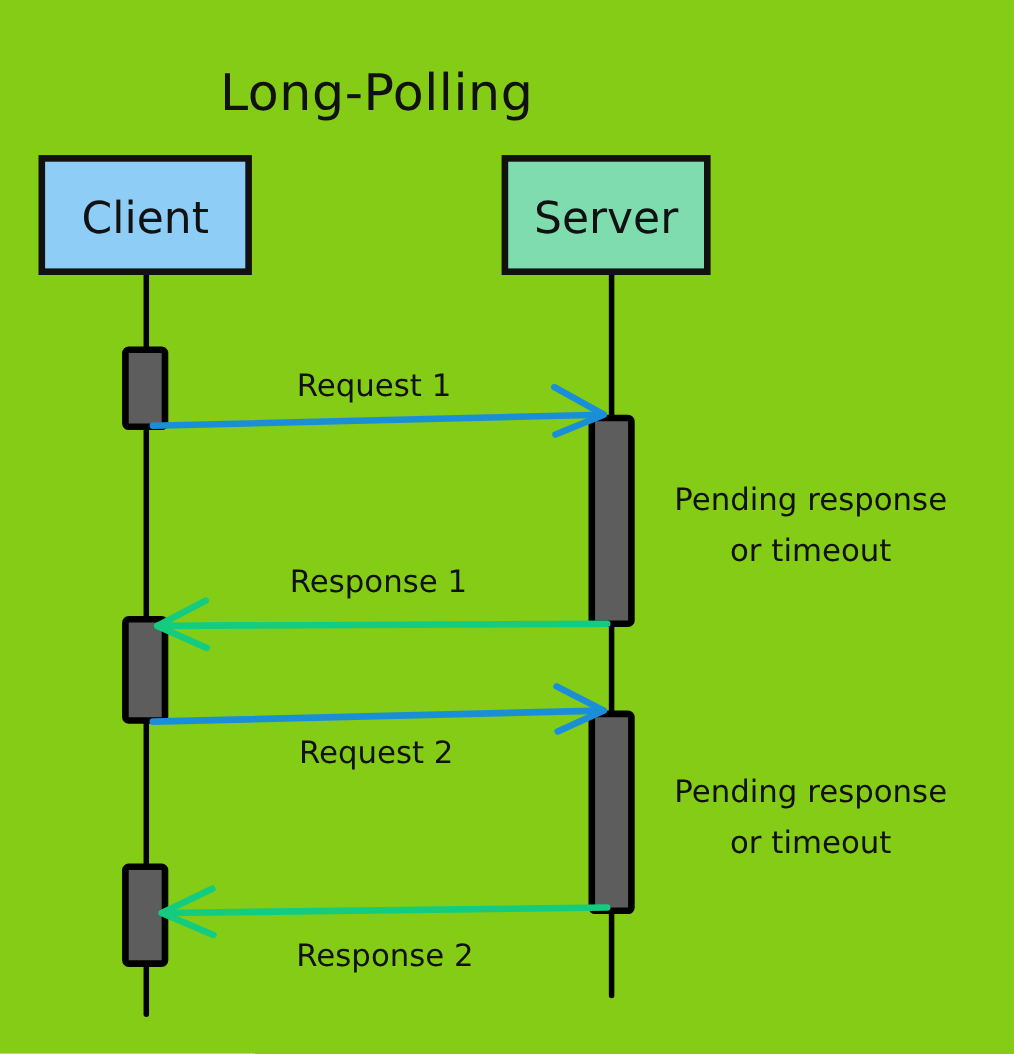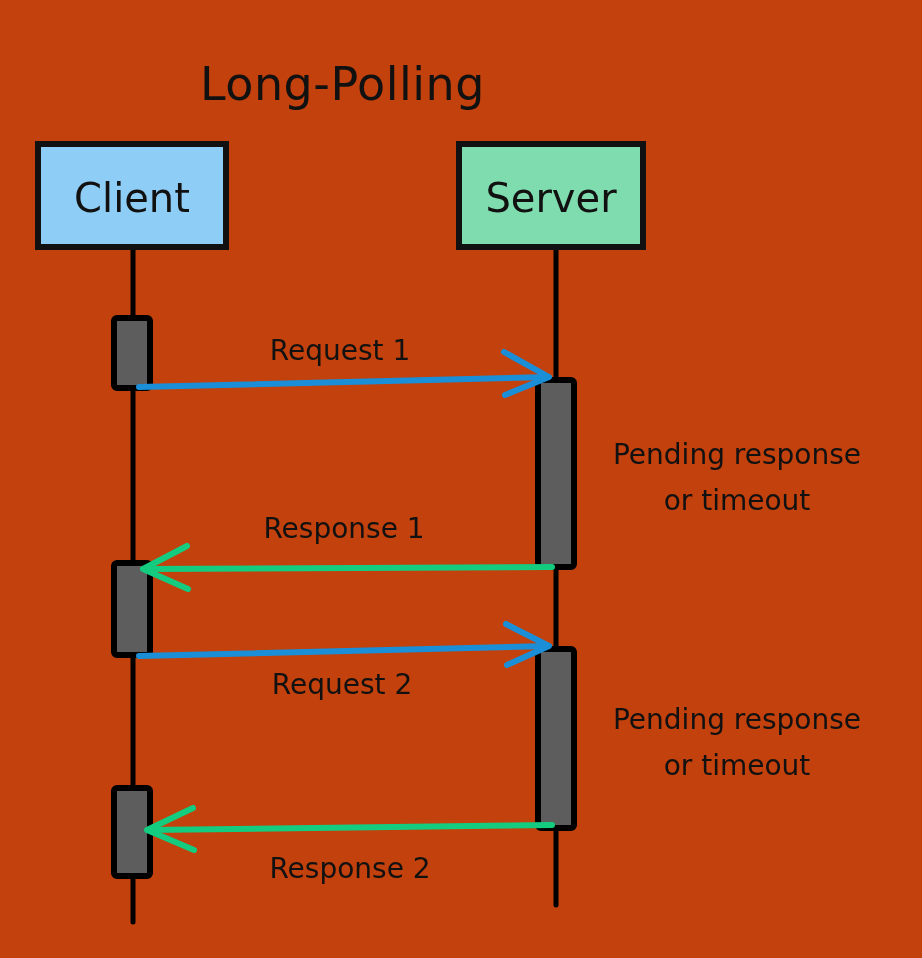--- a/index.html
+++ b/index.html
@@ -10,21 +10,21 @@
   body {
     width: 922px;
     height: 958px;
     font-family: "DejaVu Sans", sans-serif;
     overflow: hidden;
   }
   #diagram-root {
     position: relative;
     width: 922px;
     height: 958px;
-    background: #c2410c;
+    background: #84cc16;
   }
   svg#seq-svg {
     display: block;
     width: 922px;
     height: 958px;
   }
   .diagram-title {
     font-family: "DejaVu Sans", sans-serif;
     font-size: 46px;
     font-weight: 400;

